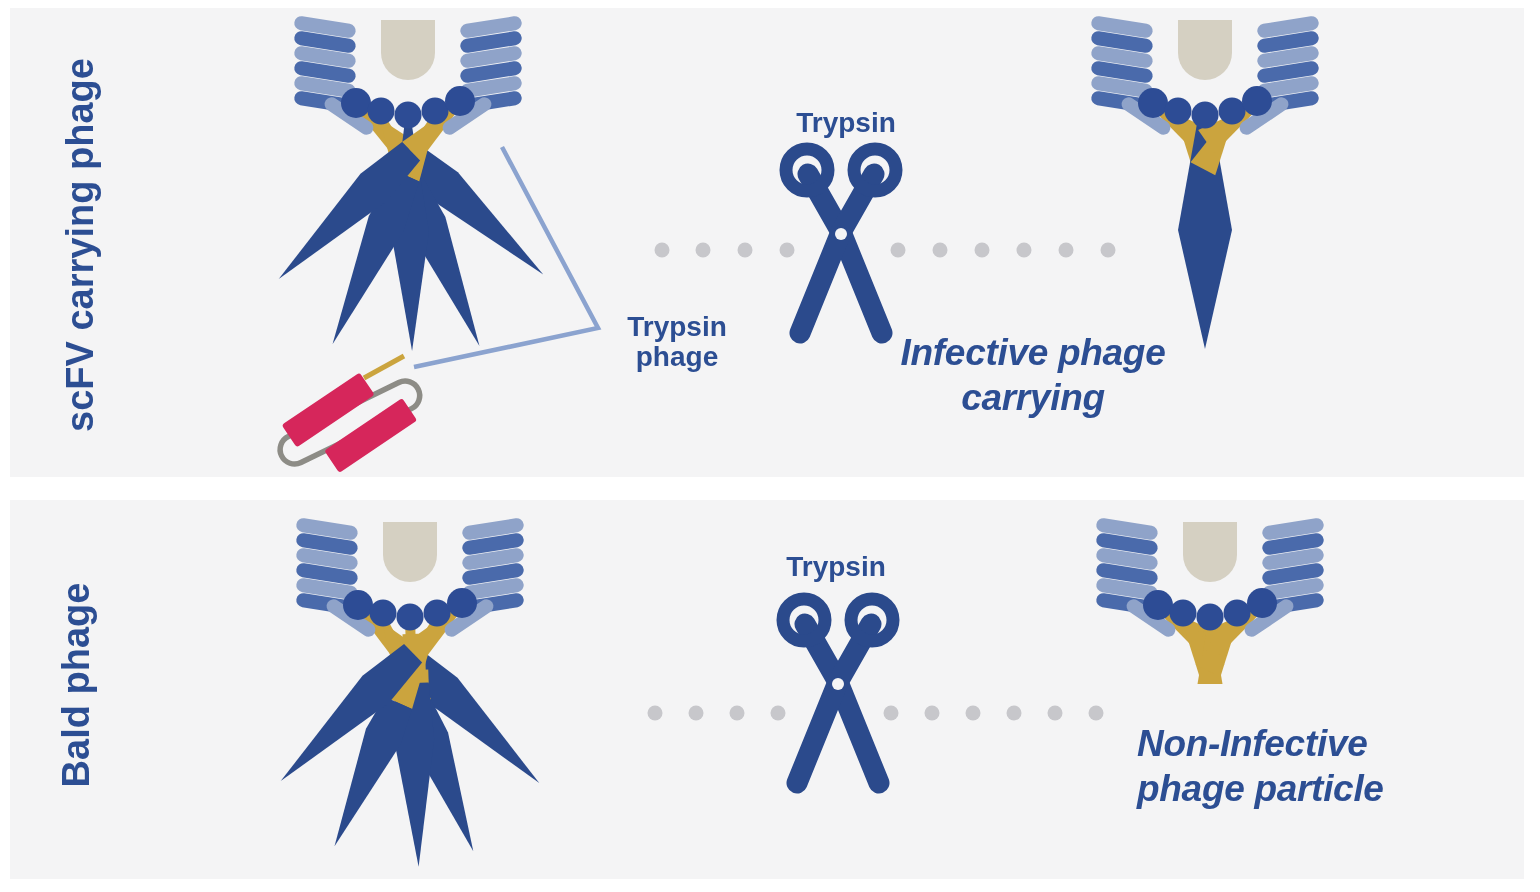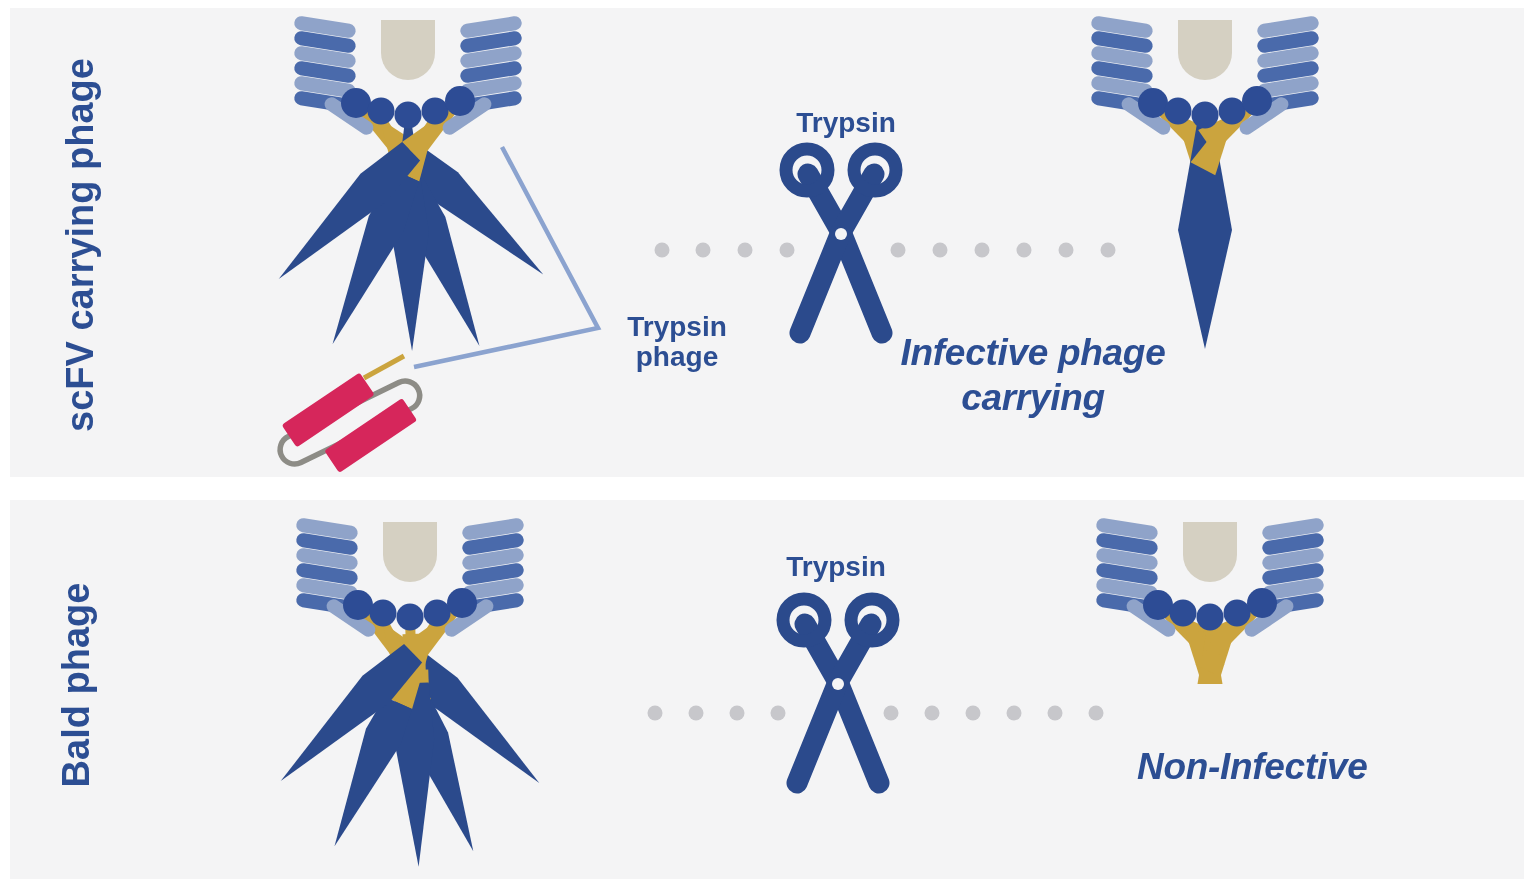--- a/index.html
+++ b/index.html
@@ -267,13 +267,14 @@
   <span class="lline">Infective phage</span>
   <span class="lline">carrying</span>
 </div>
 
 <div class="lbl vlabel" style="left:76px;top:685px;">Bald phage</div>
 
 <div class="lbl center trypsin" style="left:836px;top:567px;">Trypsin</div>
 
 <div class="lbl result result-left" style="left:1092px;top:766px;margin-left:45px;">
   <span class="lline">Non-Infective</span>
+  <span class="lline">phage particle</span>
 </div>
 
 </body></html>

